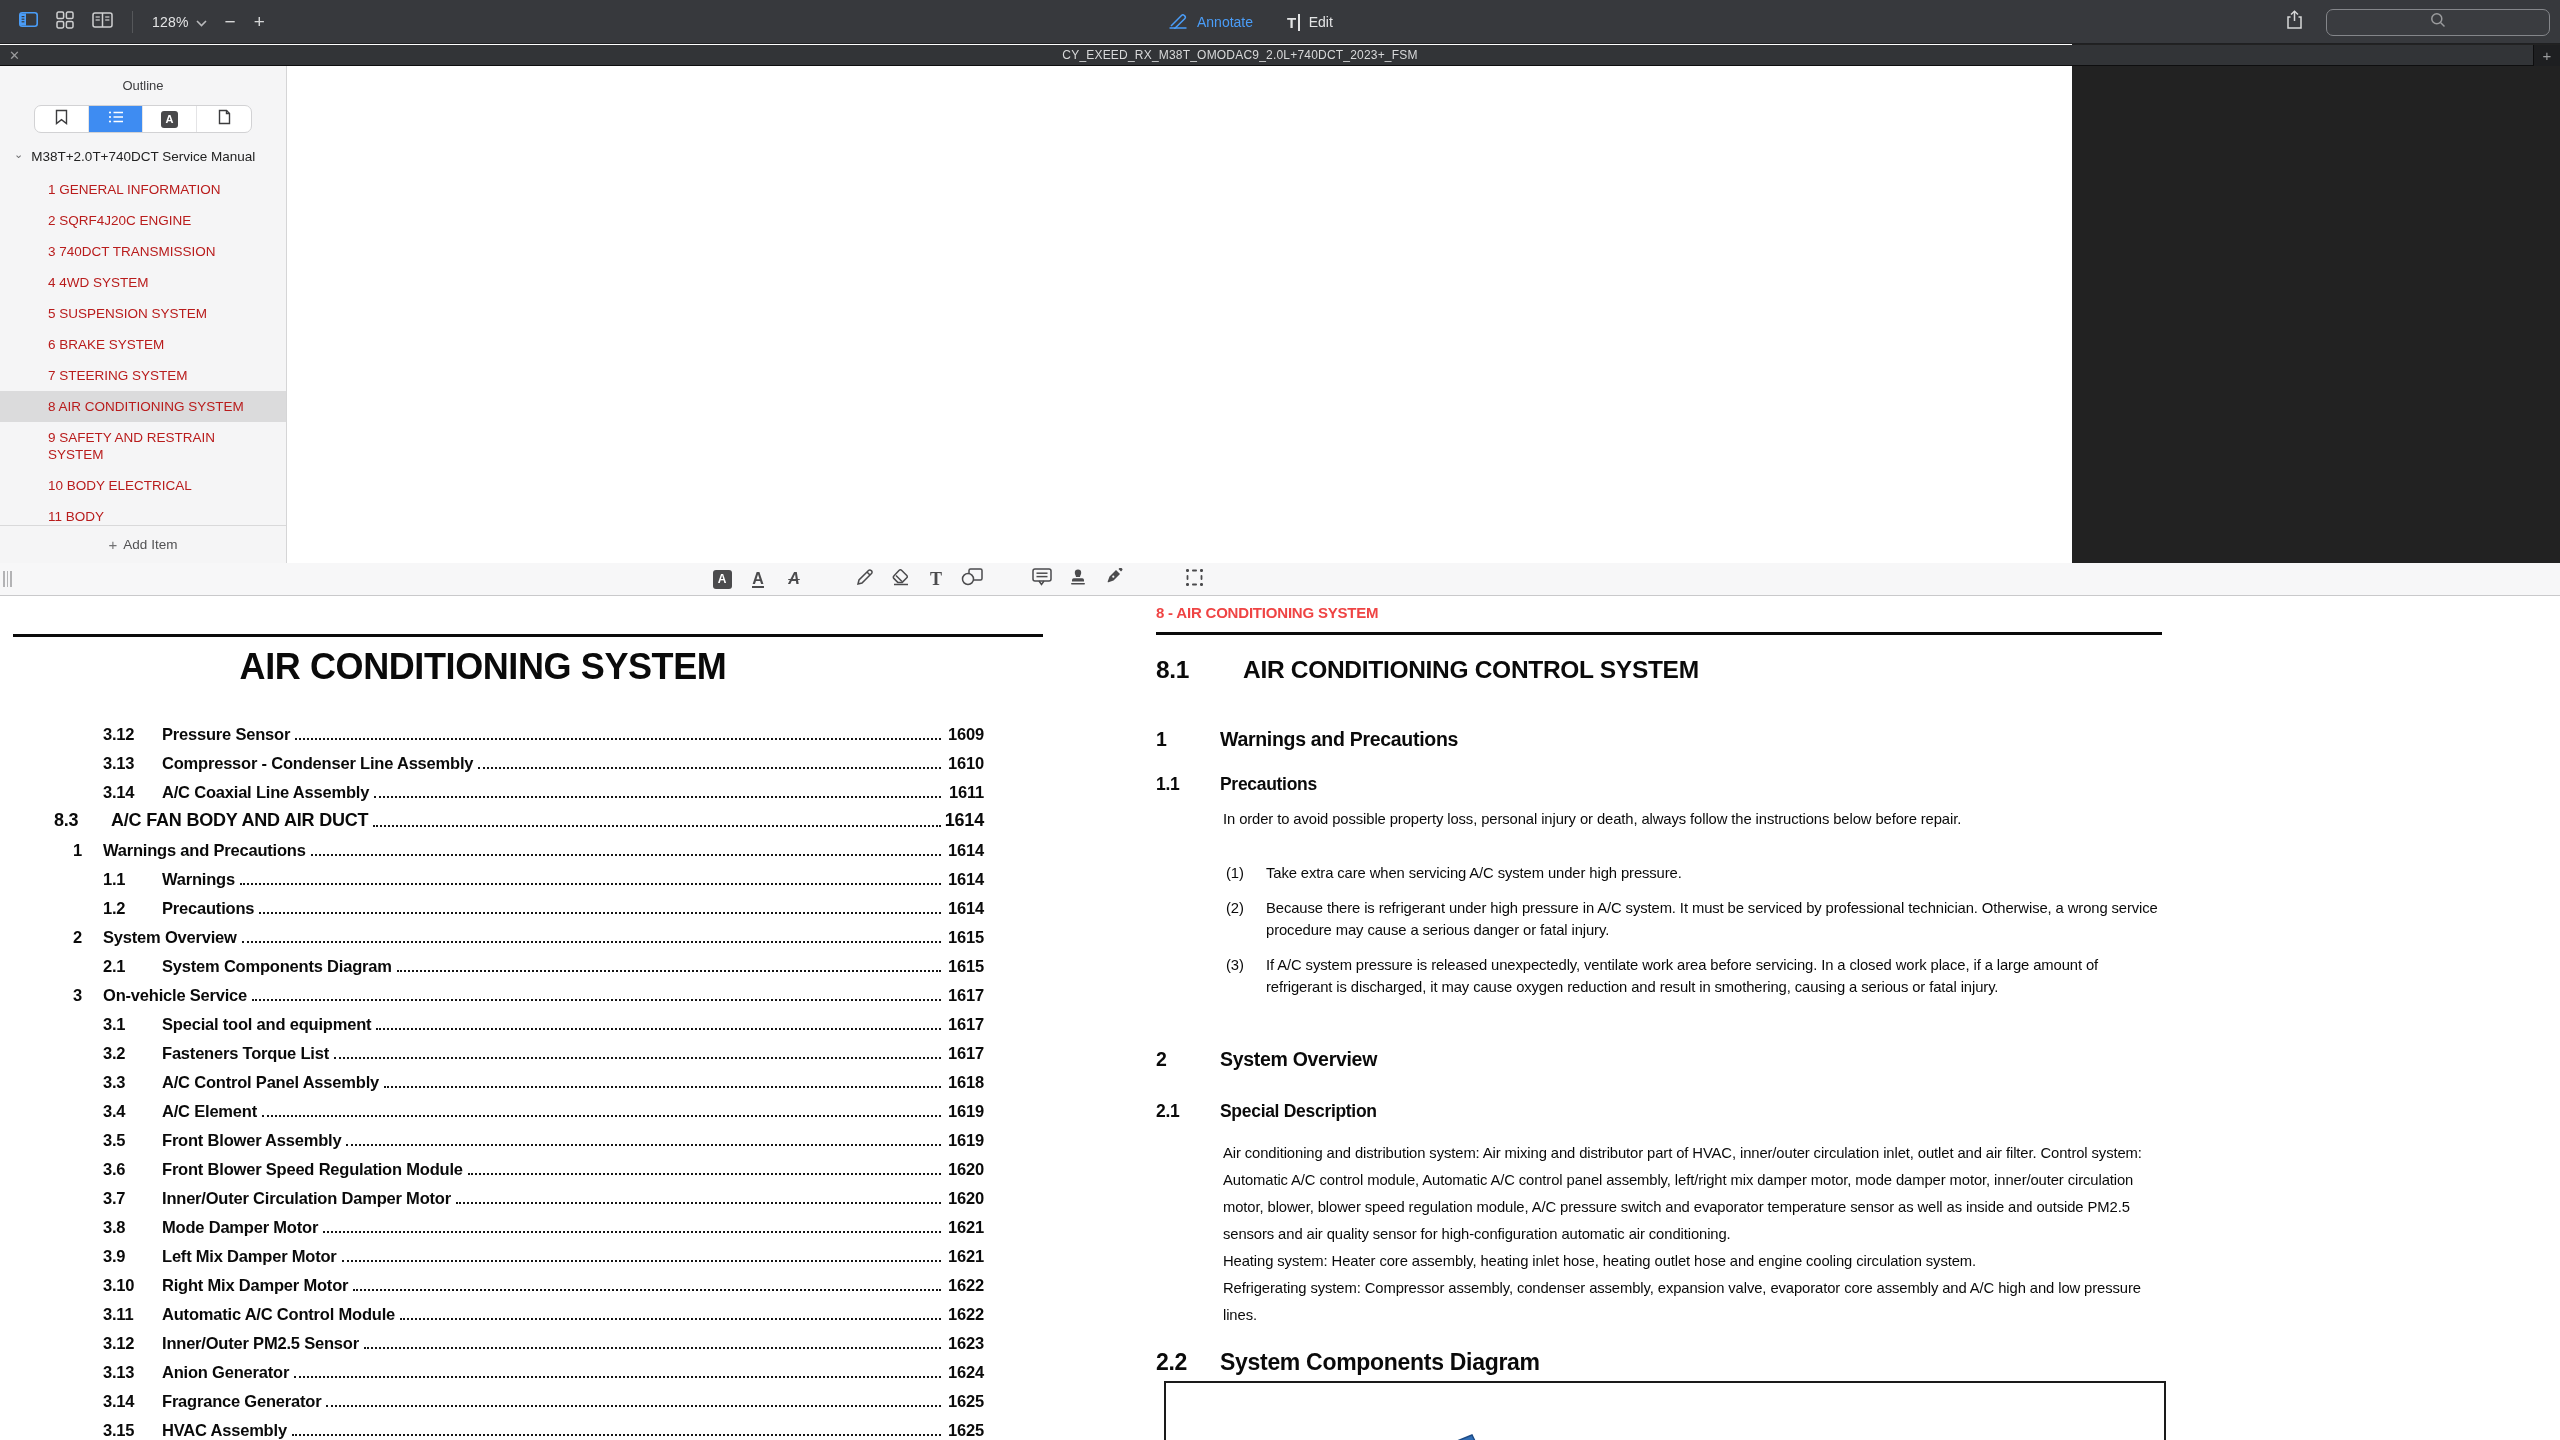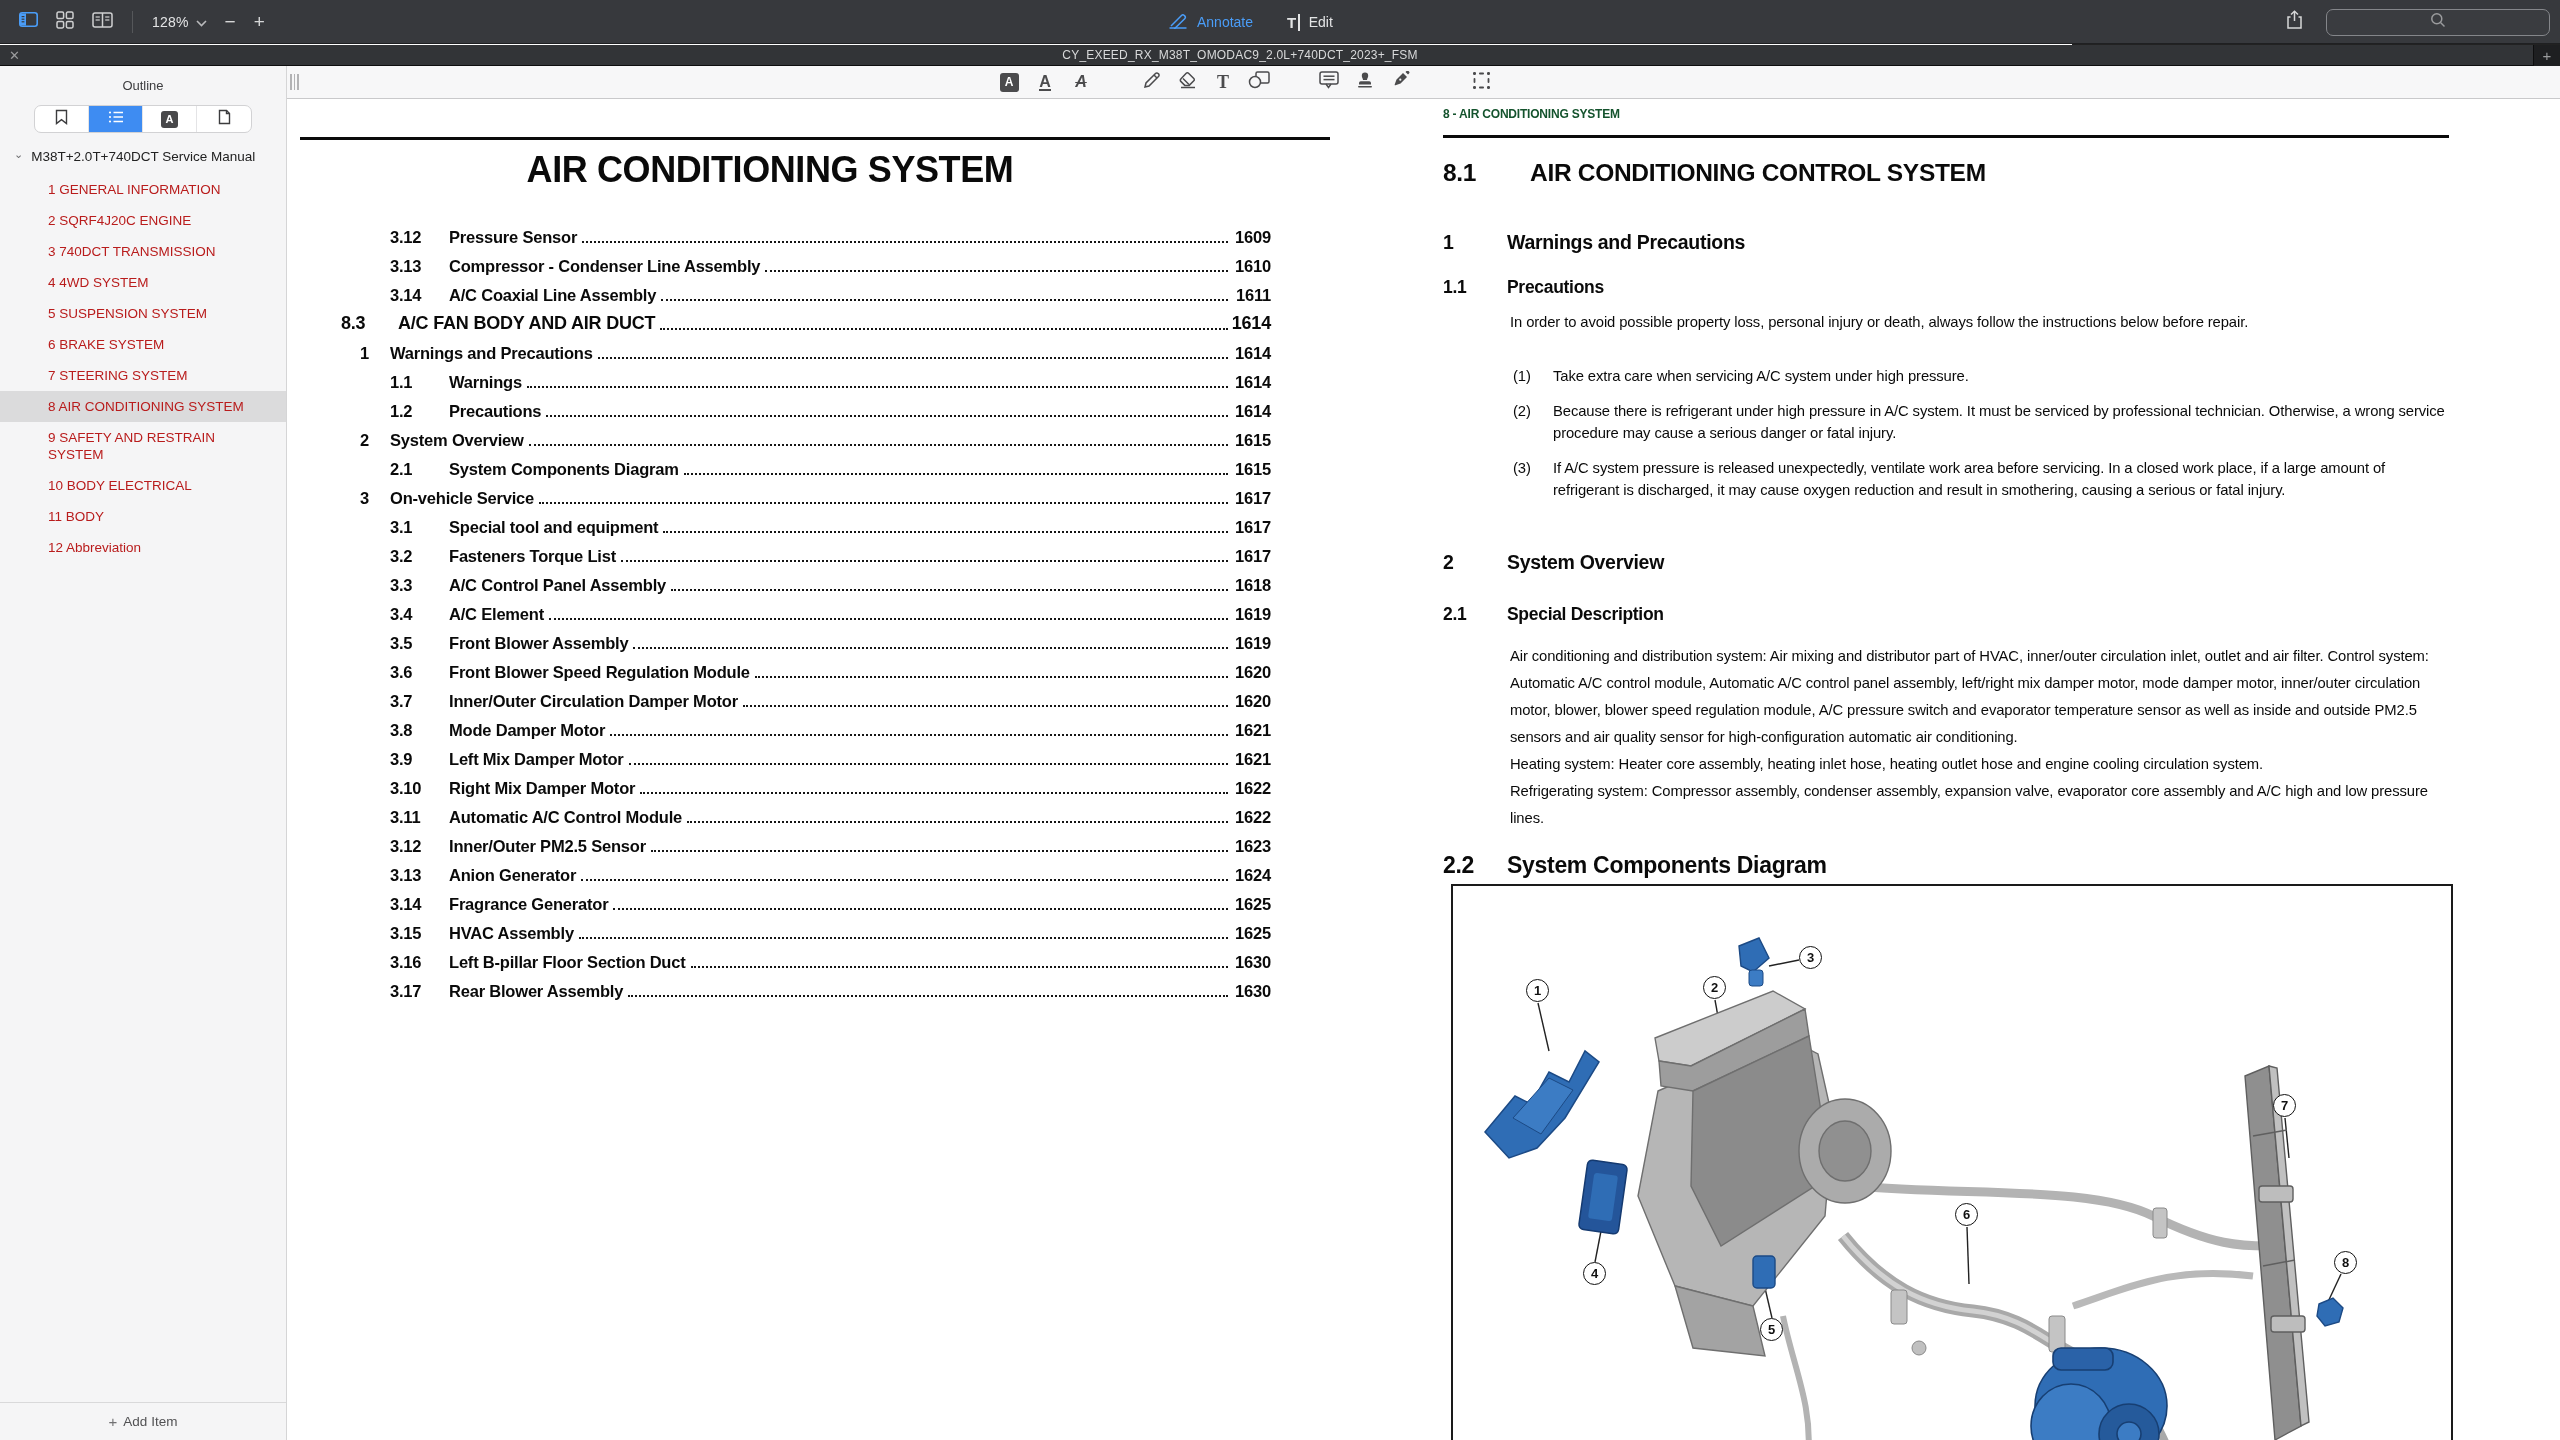--- a/index.html
+++ b/index.html
@@ -39,21 +39,21 @@
   }
   .tab-close { margin-left:9px; font-size:13px; color:#9b9c9e; line-height:1; }
   .tab-title { position:absolute; left:0; right:80px; text-align:center; font-size:12px; color:#d8d9da; letter-spacing:.2px; }
   .tab-add {
     position:absolute; right:0; top:0; width:27px; height:21px; background:#1e1f21;
     border-left:1px solid #0e0e0f; display:flex; align-items:center; justify-content:center;
     color:#9b9c9e; font-size:15px;
   }
 
   
-  .body-row { position:absolute; top:66px; left:0; width:2560px; height:1374px; display:flex; }
+  .body-row { position:absolute; top:66px; left:0; width:2560px; height:1374px; display:flex;flex-direction:column; }
 
   
   .sidebar {
     width:287px; height:100%; background:#f5f5f6; border-right:1px solid #d5d5d6;
     position:relative; flex:0 0 287px;
   }
   .sb-title { text-align:center; font-size:13px; color:#3d3d3f; padding-top:12px; }
   .seg-wrap { display:flex; justify-content:center; margin-top:12px; }
   .segmented {
     display:flex; background:#fff; border:1px solid #d2d2d4; border-radius:7px; overflow:hidden;
@@ -101,21 +101,21 @@
   .toc-row .toc-leader { flex:1; border-bottom:2.6px dotted #141414; margin:0 3px 4px 5px; }
   .toc-row .toc-page { flex:0 0 auto; text-align:right; min-width:40px; }
   .toc-row.lvl-c { font-size:16.5px; padding-left:57px; }
   .toc-row.lvl-c .toc-num { width:59px; }
   .toc-row.lvl-b { font-size:16.5px; padding-left:27px; }
   .toc-row.lvl-b .toc-num { width:30px; }
   .toc-row.lvl-a { font-size:18px; padding-left:0;margin-left:8px; }
   .toc-row.lvl-a .toc-num { width:57px; }
 
   
-  .rp-header { position:absolute; left:1156px; top:8px; font-size:12px; font-weight:700; letter-spacing:-.2px; color:#14532d; }
+  .rp-header { position:absolute; left:1156px; top:8px; font-size:15px; font-weight:700; letter-spacing:-.2px; color:#ef4444; }
   .p-rule-right { position:absolute; left:1156px; top:36px; width:1006px; height:2.5px; background:#0a0a0a; }
   .hrow { position:absolute; left:1156px; display:flex; font-weight:700; color:#0a0a0a; letter-spacing:-.3px; }
   .hrow .hnum { flex:0 0 auto; }
   .h-81 { top:60px; font-size:24.5px; }
   .h-81 .hnum { width:87px; }
   .h-1 { top:132px; font-size:19.5px; }
   .h-1 .hnum { width:64px; }
   .h-11 { top:178px; font-size:17.5px; }
   .h-11 .hnum { width:64px; }
   .h-2 { top:452px; font-size:19.5px; }

